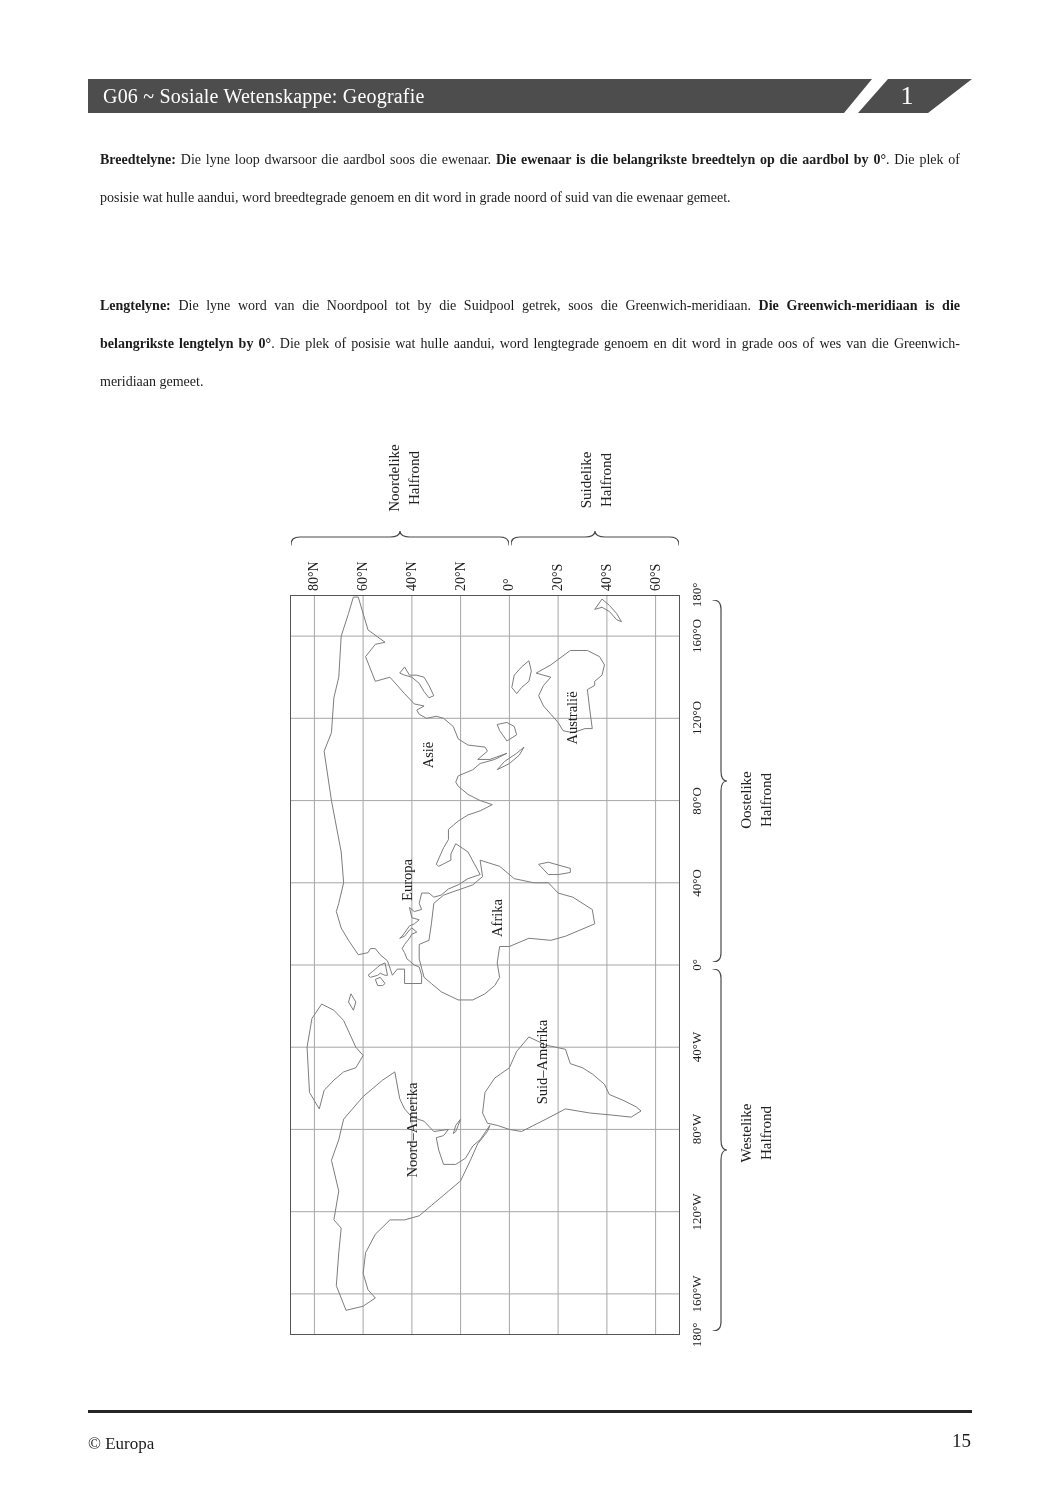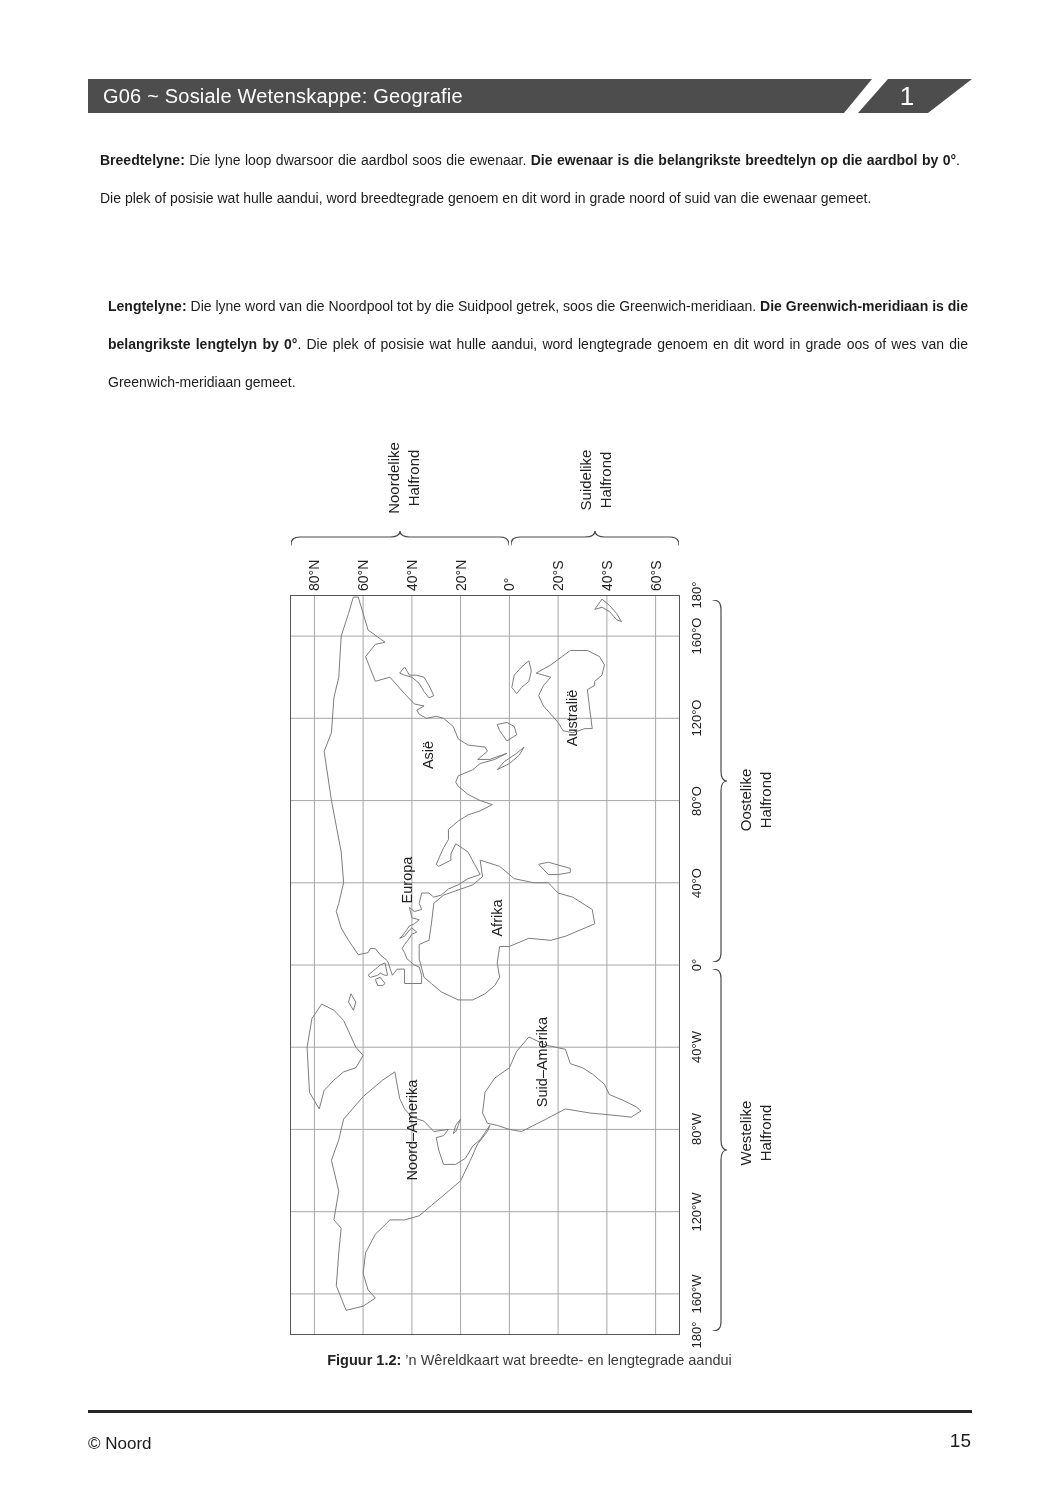--- a/index.html
+++ b/index.html
@@ -1,33 +1,33 @@
 <!DOCTYPE html>
 <html><head>
 <meta charset="utf-8">
 <style>
   html,body { margin:0; padding:0; background:#ffffff; }
   .page { position:relative; width:1059px; height:1497px; background:#fff;
-          font-family:Liberation Sans, sans-serif; overflow:hidden; color:#1c1c1c; }
+          font-family:Liberation Serif, serif; overflow:hidden; color:#1c1c1c; }
 
   
   .header-bar { position:absolute; left:88px; top:79px; width:784px; height:34px;
                 background:#4d4d4d; clip-path:polygon(0 0,100% 0,calc(100% - 28px) 100%,0 100%);
                 color:#fff; display:flex; align-items:center; padding-left:15px;
                 box-sizing:border-box; font-size:20px; letter-spacing:.2px; }
   .header-chapter { position:absolute; left:858px; top:79px; width:114px; height:34px;
                 background:#4d4d4d; clip-path:polygon(30px 0,100% 0,calc(100% - 44px) 100%,0 100%);
                 color:#fff; display:flex; align-items:center; justify-content:center; font-size:26px; }
   .header-chapter span { transform:translateX(-8px); }
 
   
   .para { position:absolute; left:100px; width:860px; margin:0;
           font-size:14px; line-height:38px; text-align:justify; }
   #para1 { top:141px; }
-  #para2 { top:287px;margin-left:8px; }
+  #para2 { top:287px; }
   .para b { font-weight:bold; }
 
   
   .rlabel { position:absolute; transform:rotate(-90deg); transform-origin:center center;
             color:#222; white-space:nowrap; }
   .lat  { width:56px; height:18px; line-height:18px; text-align:left;  font-size:14px; }
   .lon  { width:64px; height:18px; line-height:18px; text-align:center; font-size:13px; }
   .cont { width:110px; height:16px; line-height:16px; text-align:center; font-size:14.5px; }
   .hemi { width:130px; height:42px; text-align:center; font-size:15px; }
   .hemi div { line-height:20px; }
@@ -153,19 +153,18 @@
     <rect x="0.5" y="0.5" width="389" height="739" fill="none" stroke="#555555" stroke-width="1"></rect>
   </svg>
 
   <span class="rlabel cont" style="left:373px;top:747px">Asië</span>
   <span class="rlabel cont" style="left:517px;top:710px">Australië</span>
   <span class="rlabel cont" style="left:352px;top:872px">Europa</span>
   <span class="rlabel cont" style="left:442px;top:910px">Afrika</span>
   <span class="rlabel cont" style="left:487px;top:1054px">Suid–Amerika</span>
   <span class="rlabel cont" style="left:357px;top:1122px">Noord–Amerika</span>
 
-  <div class="caption"><b>Figuur 1.2:</b><span> ’n Wêreldkaart wat breedte- en lengtegrade aandui</span></div>
 
   <div class="rule"></div>
-  <div class="copyright">© Noord</div>
+  <div class="copyright">© Europa</div>
   <div class="pagenum">15</div>
 
 </div>
 
 </body></html>

